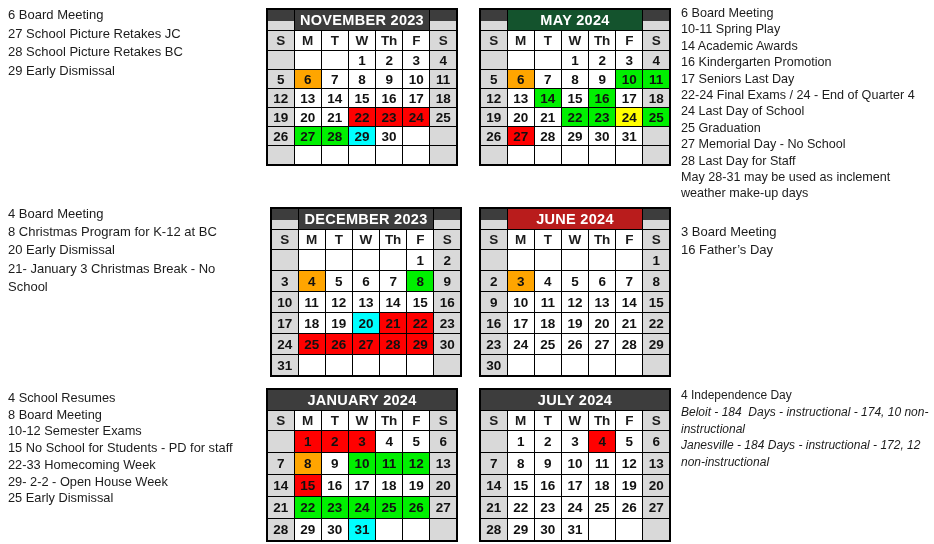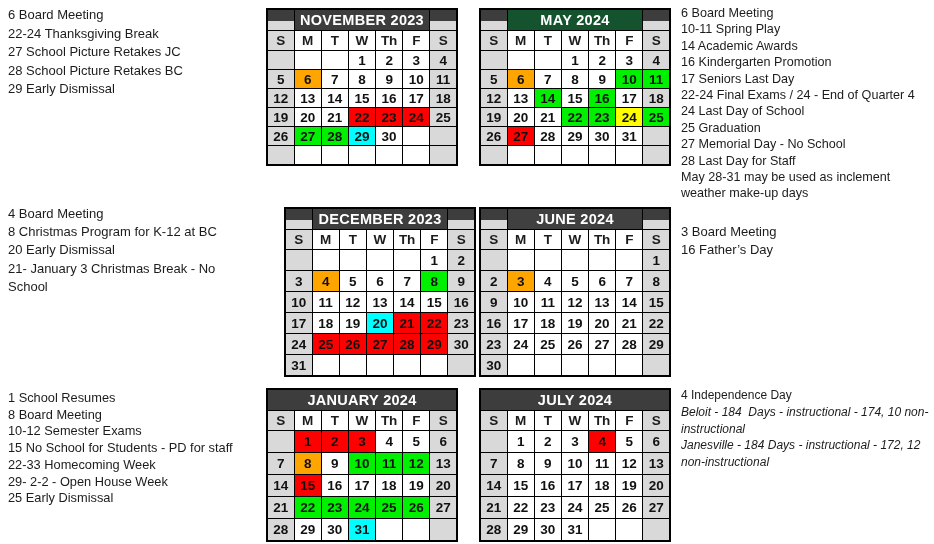--- a/index.html
+++ b/index.html
@@ -16,21 +16,21 @@
   .pos-n-l2 { left:8px;  top:205px; width:250px; font-size:13px;   line-height:18.2px; }
   .pos-n-l3 { left:8px;  top:390px; width:260px; font-size:12.8px; line-height:16.7px; }
   .pos-n-r1 { left:681px; top:5px;   width:252px; font-size:12.6px; line-height:16.4px; }
   .pos-n-r2 { left:681px; top:223px; width:250px; font-size:13px;   line-height:18.2px; }
   .pos-n-r3 { left:681px; top:387px; width:254px; font-size:12px; line-height:16.8px; }
 
   
   .cal { position:absolute; width:196px; }
   .pos-c-nov { left:266px; top:8px; }
   .pos-c-may { left:479px; top:8px; }
-  .pos-c-dec { left:284px; top:207px; }
+  .pos-c-dec { left:270px; top:207px; }
   .pos-c-jun { left:479px; top:207px; }
   .pos-c-jan { left:266px; top:388px; }
   .pos-c-jul { left:479px; top:388px; }
 
   table.cal-table {
     border-collapse:collapse; table-layout:fixed; width:192px;
     border:2px solid #000;
   }
   table.cal-table td {
     border:1px solid #000; text-align:center; vertical-align:middle;
@@ -51,33 +51,32 @@
   .rh20 td.dcell { height:20px; }
   .rh21 td.dcell { height:21px; }
 </style>
 </head>
 <body>
 
 <div class="canvas">
 
   <div class="notes pos-n-l1">
       <div class="note-line">6 Board Meeting</div>
-      <div class="note-line">22-24 Thanksgiving Break</div>
       <div class="note-line">27 School Picture Retakes JC</div>
       <div class="note-line">28 School Picture Retakes BC</div>
       <div class="note-line">29 Early Dismissal</div>
     </div>
   <div class="notes pos-n-l2">
       <div class="note-line">4 Board Meeting</div>
       <div class="note-line">8 Christmas Program for K-12 at BC</div>
       <div class="note-line">20 Early Dismissal</div>
       <div class="note-line">21- January 3 Christmas Break - No School</div>
     </div>
   <div class="notes pos-n-l3">
-      <div class="note-line">1 School Resumes</div>
+      <div class="note-line">4 School Resumes</div>
       <div class="note-line">8 Board Meeting</div>
       <div class="note-line">10-12 Semester Exams</div>
       <div class="note-line">15 No School for Students - PD for staff</div>
       <div class="note-line">22-33 Homecoming Week</div>
       <div class="note-line">29- 2-2 - Open House Week</div>
       <div class="note-line">25 Early Dismissal</div>
     </div>
   <div class="notes pos-n-r1">
       <div class="note-line">6 Board Meeting</div>
       <div class="note-line">10-11 Spring Play</div>
@@ -321,21 +320,21 @@
             <td class="dcell we"></td>
           </tr>
         </tbody>
       </table>
     </div>
   <div class="cal pos-c-jun rh20">
       <table class="cal-table">
         <tbody>
           <tr>
             <td class="title-notch"></td>
-            <td colspan="5" class="cal-title" style="background: #404040; color: rgb(255, 255, 255);">JUNE 2024</td>
+            <td colspan="5" class="cal-title" style="background: #b91c1c; color: rgb(255, 255, 255);">JUNE 2024</td>
             <td class="title-notch"></td>
           </tr>
           <tr>
             <td class="dow we">S</td>
             <td class="dow">M</td>
             <td class="dow">T</td>
             <td class="dow">W</td>
             <td class="dow">Th</td>
             <td class="dow">F</td>
             <td class="dow we">S</td>

